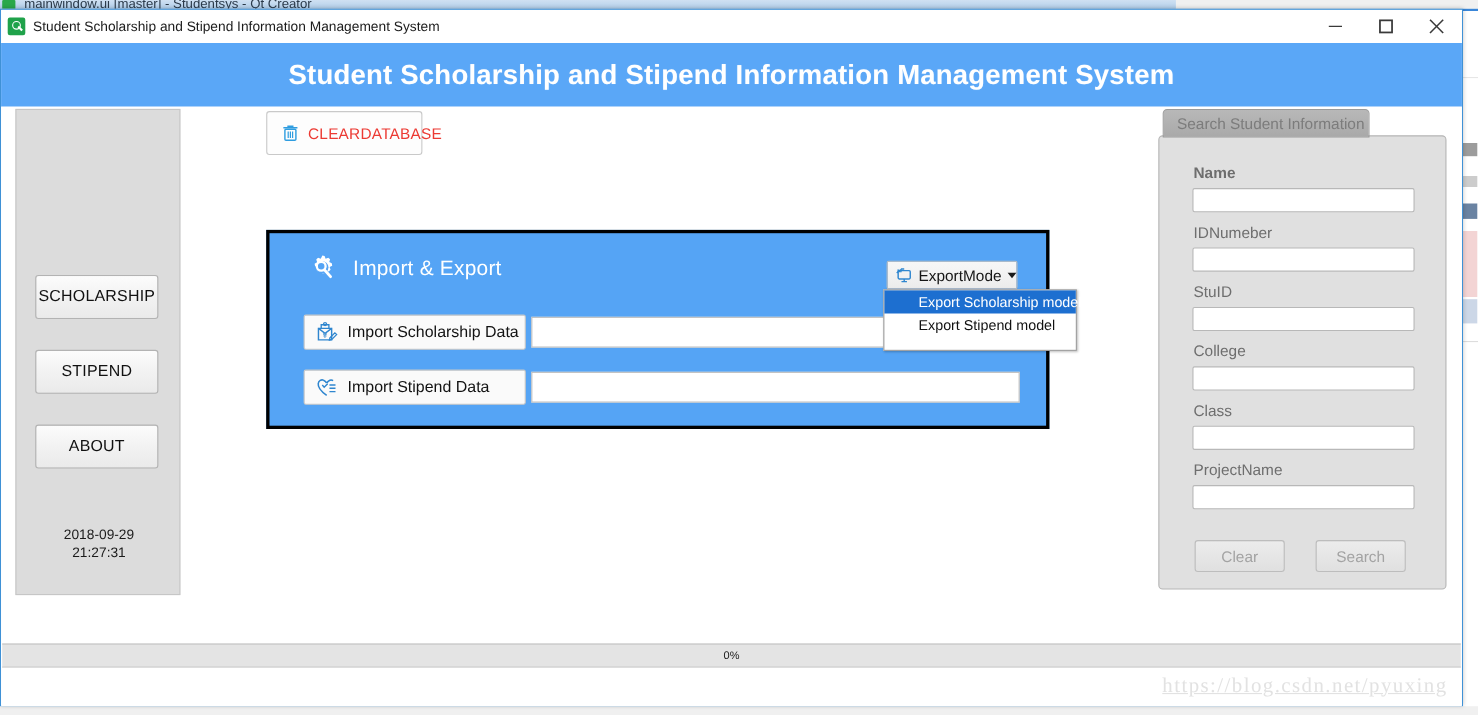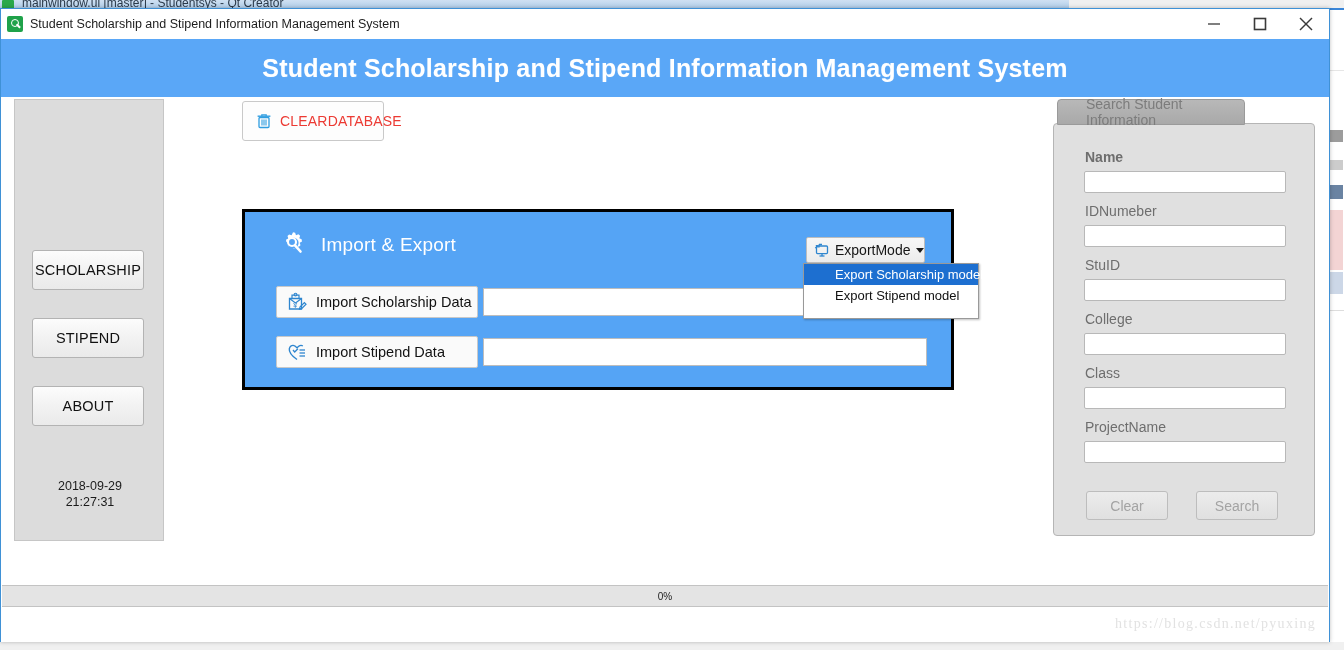--- a/index.html
+++ b/index.html
@@ -249,21 +249,21 @@
     border: 1px solid #b5b5b5;
     border-radius: 4px;
   }
   .search-tab {
     position: absolute; left: 1056px; top: 2px;
     width: 188px; height: 26px;
     background: linear-gradient(to bottom, #b8b8b8 0%, #a9a9a9 100%);
     border: 1px solid #9a9a9a;
     border-top-left-radius: 4px; border-top-right-radius: 4px;
     color: #7c7c7c; font-size: 14px;
-    display: flex; align-items: center; padding-left: 28px;
+    display: flex; align-items: center; padding-left: 12px;
     z-index: 5;
   }
   .sg-label {
     position: absolute; left: 31px;
     font-size: 14px; color: #6e6e6e;
   }
   .sg-input {
     position: absolute; left: 30px;
     width: 202px; height: 22px;
     background: #ffffff;
@@ -292,21 +292,21 @@
   .progress-text { font-size: 10px; color: #1c1c1c; }
   .statusbar {
     position: absolute; left: 1px; bottom: 1px;
     width: 1326px; height: 33px;
     background: #ffffff;
     display: flex; align-items: center; justify-content: flex-end;
   }
   .watermark {
     margin-right: 12px;
     font-family: "Liberation Serif", serif;
-    font-size: 14px; color: #e2e2e2; letter-spacing: 1.3px;
+    font-size: 19px; color: #e2e2e2; letter-spacing: 1.3px; text-decoration: underline;
   }
 </style>
 </head>
 <body>
 
 <div class="bg-desktop"></div>
 
 <div class="bg-titlestrip">
   <div class="bg-icon-left"></div>
   <div class="bg-title-text">mainwindow.ui [master] - Studentsys - Qt Creator</div>

